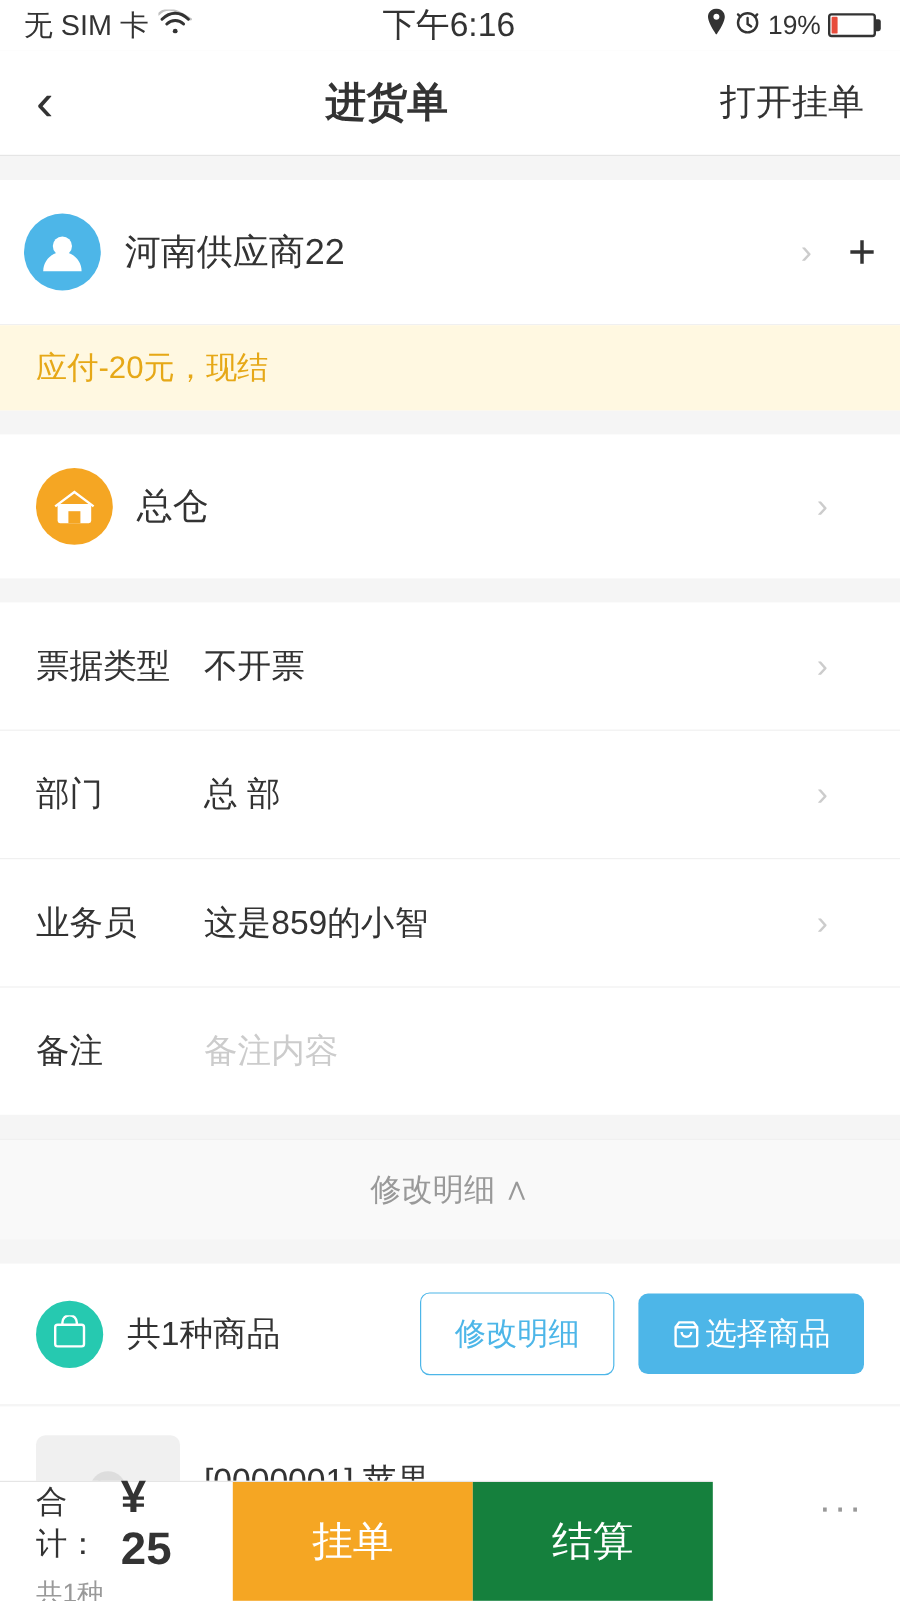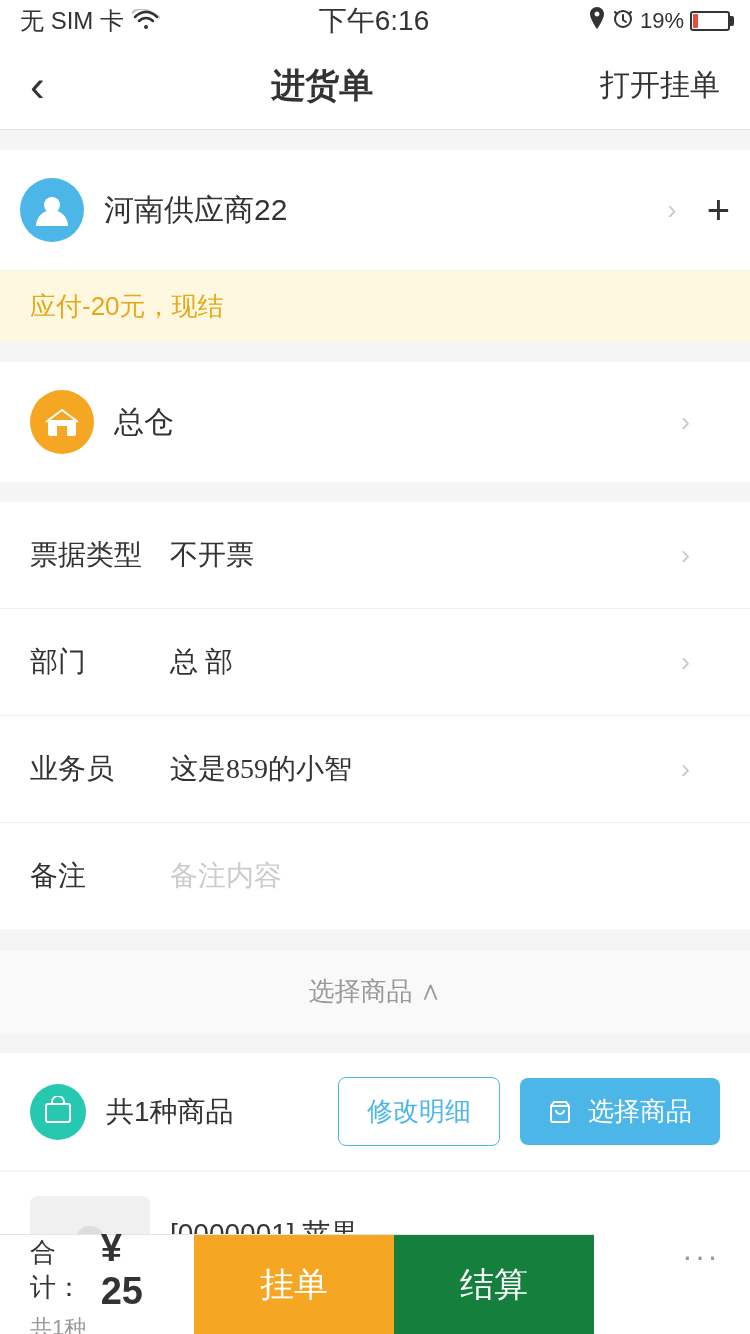--- a/index.html
+++ b/index.html
@@ -111,21 +111,21 @@
       margin-bottom: 20px;
     }
     .form-row {
       display: flex;
       align-items: center;
       padding: 34px 30px;
       border-bottom: 1px solid #f0f0f0;
     }
     .form-row:last-child { border-bottom: none; }
     .form-label { font-size: 28px; color: #333; width: 120px; flex-shrink: 0; }
-    .form-value { flex: 1; font-size: 28px; color: #333; padding-left: 20px; font-family: Liberation Serif, serif; }
+    .form-value { flex: 1; font-size: 28px; color: #333; padding-left: 20px; }
     .form-placeholder { flex: 1; font-size: 28px; color: #ccc; padding-left: 20px; }
 
     
     .collapse-row {
       background: #f9f9f9;
       text-align: center;
       padding: 24px;
       font-size: 26px;
       color: #999;
       margin-bottom: 20px;
@@ -158,21 +158,21 @@
     }
     .btn-select {
       background: #4db6e8;
       color: #fff;
       padding: 16px 28px;
       border-radius: 8px;
       font-size: 26px;
       border: none;
       display: flex;
       align-items: center;
-      gap: 16px;
+      gap: 4px;
     }
 
     
     .product-item {
       background: #fff;
       display: flex;
       align-items: center;
       padding: 24px 30px;
       gap: 20px;
       margin-bottom: 20px;
@@ -326,21 +326,21 @@
     <span class="form-value">这是859的小智</span>
     <span class="chevron">›</span>
   </div>
   <div class="form-row">
     <span class="form-label">备注</span>
     <span class="form-placeholder">备注内容</span>
   </div>
 </div>
 
 <div class="collapse-row">
-  <span>选择商品 ∧</span>
+  <span>修改明细 ∧</span>
 </div>
 
 <div class="product-header">
   <div class="product-count-icon">
     <svg viewBox="0 0 32 32">
         <rect x="4" y="8" width="24" height="18" rx="2" fill="none" stroke="#fff" stroke-width="2"></rect>
         <path d="M10 8V6a6 6 0 0 1 12 0v2" stroke="#fff" stroke-width="2" fill="none"></path>
       </svg>
   </div>
   <span class="product-count-text">共1种商品</span>

